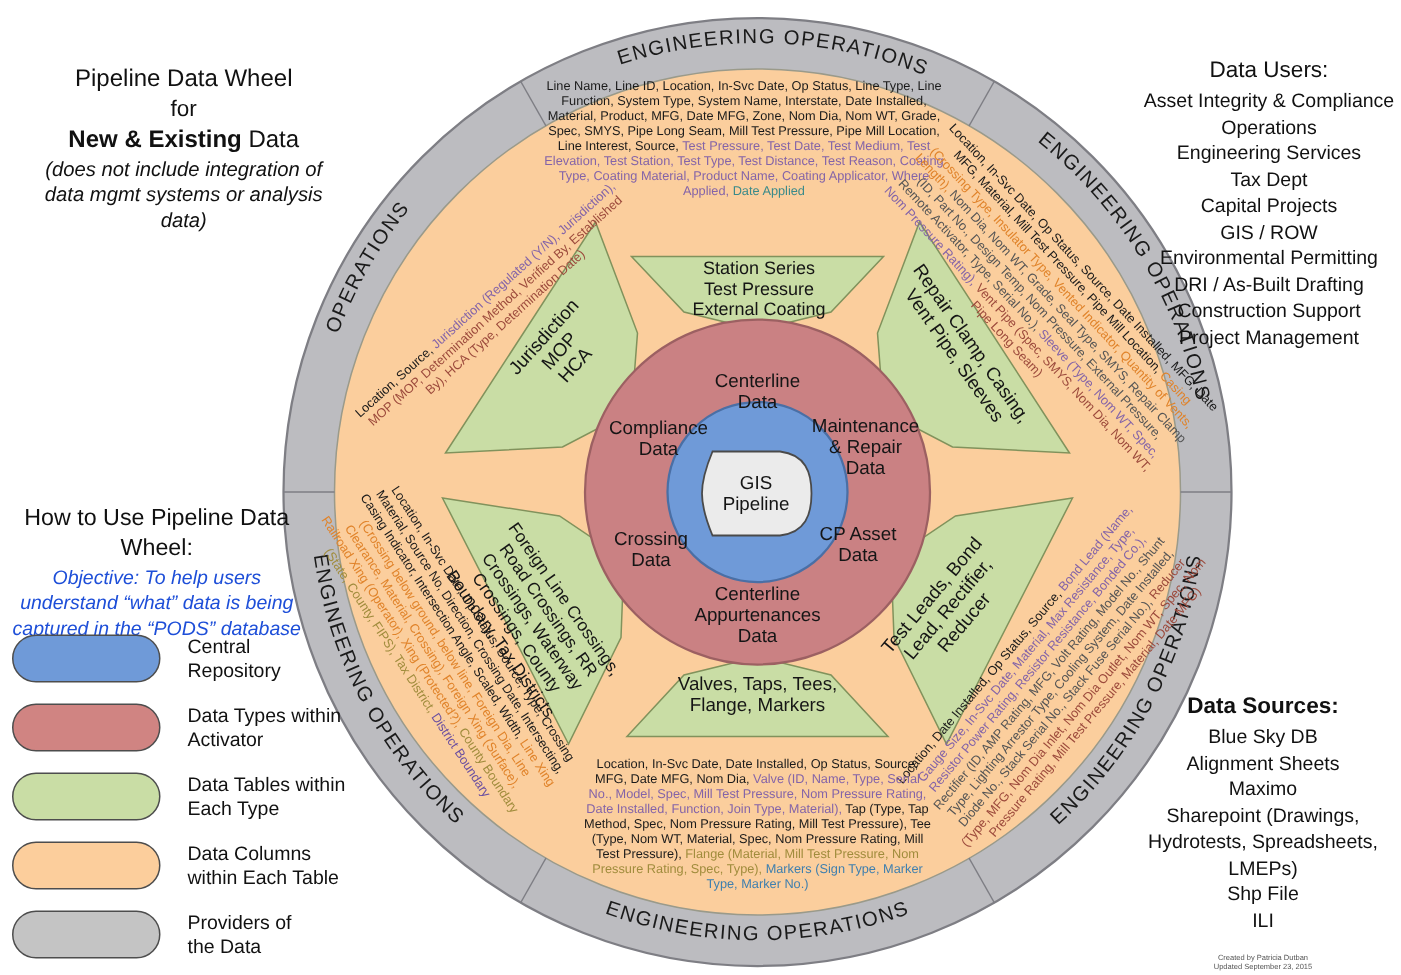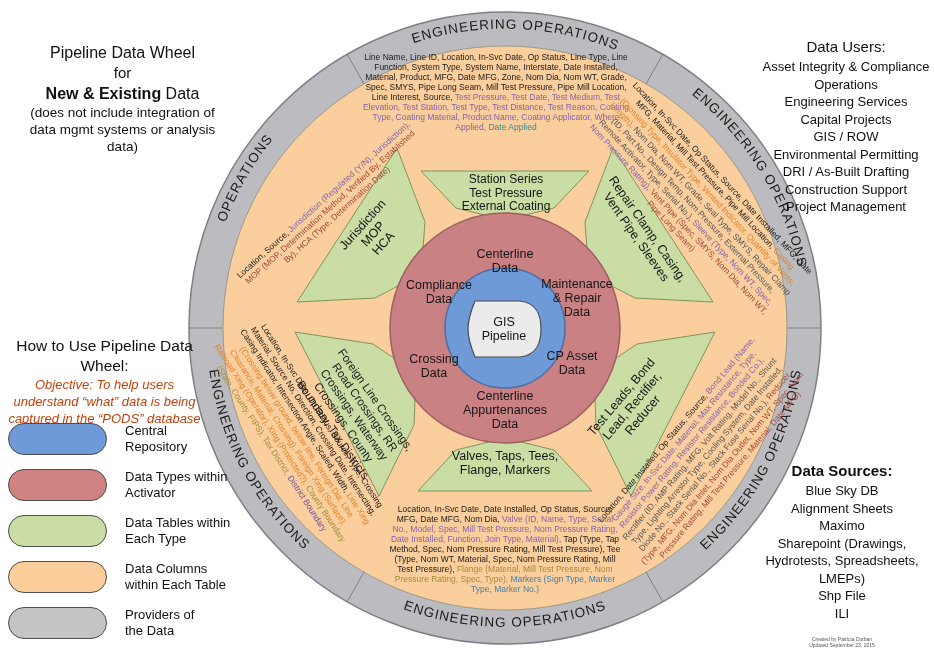--- a/index.html
+++ b/index.html
@@ -120,34 +120,34 @@
 Appurtenances
 Data</div>
 
   <div class="lbl" style="left:504px;top:329px;font-size:12.5px;line-height:14px;">GIS
 Pipeline</div>
 
   <div class="corner" style="left:10px;top:42px;width:225px;">
     <div style="font-size:16px;line-height:21px;">Pipeline Data Wheel</div>
     <div style="font-size:15px;line-height:20px;">for</div>
     <div style="font-size:16px;line-height:21px;"><b>New &amp; Existing</b><span> Data</span></div>
-    <div style="font-size:13.5px;line-height:17px;white-space:pre-line;">(does not include integration of
+    <div style="font-size:13.5px;line-height:17px;font-style:italic;white-space:pre-line;">(does not include integration of
 data mgmt systems or analysis
 data)</div>
   </div>
 
   <div class="corner" style="right:2px;top:38px;width:172px;">
     <div class="heading">Data Users:</div>
-    <div class="list13" style="margin-top:3px;"><div>Asset Integrity &amp; Compliance</div><div>Operations</div><div>Engineering Services</div><div>Capital Projects</div><div>GIS / ROW</div><div>Environmental Permitting</div><div>DRI / As-Built Drafting</div><div>Construction Support</div><div>Project Management</div></div>
+    <div class="list13" style="margin-top:3px;"><div>Asset Integrity &amp; Compliance</div><div>Operations</div><div>Engineering Services</div><div>Tax Dept</div><div>Capital Projects</div><div>GIS / ROW</div><div>Environmental Permitting</div><div>DRI / As-Built Drafting</div><div>Construction Support</div><div>Project Management</div></div>
   </div>
 
   <div class="corner" style="left:2px;top:336px;width:205px;">
     <div style="font-size:15.5px;line-height:20px;white-space:pre-line;">How to Use Pipeline Data
 Wheel:</div>
-    <div id="objective" style="font-size: 13px; line-height: 17px; font-style: italic; white-space: pre-line; color: #c2410c;">Objective: To help users
+    <div id="objective" style="font-size: 13px; line-height: 17px; font-style: italic; white-space: pre-line; color: #1d4ed8;">Objective: To help users
 understand “what” data is being
 captured in the “PODS” database</div>
   </div>
 
   <div class="corner" style="left:8px;top:423px;width:240px;text-align:left;">
     <div class="legend-row">
       <div class="pill" style="background-color: rgb(111, 154, 216);"></div>
       <div class="legend-label">Central
 Repository</div>
     </div>

